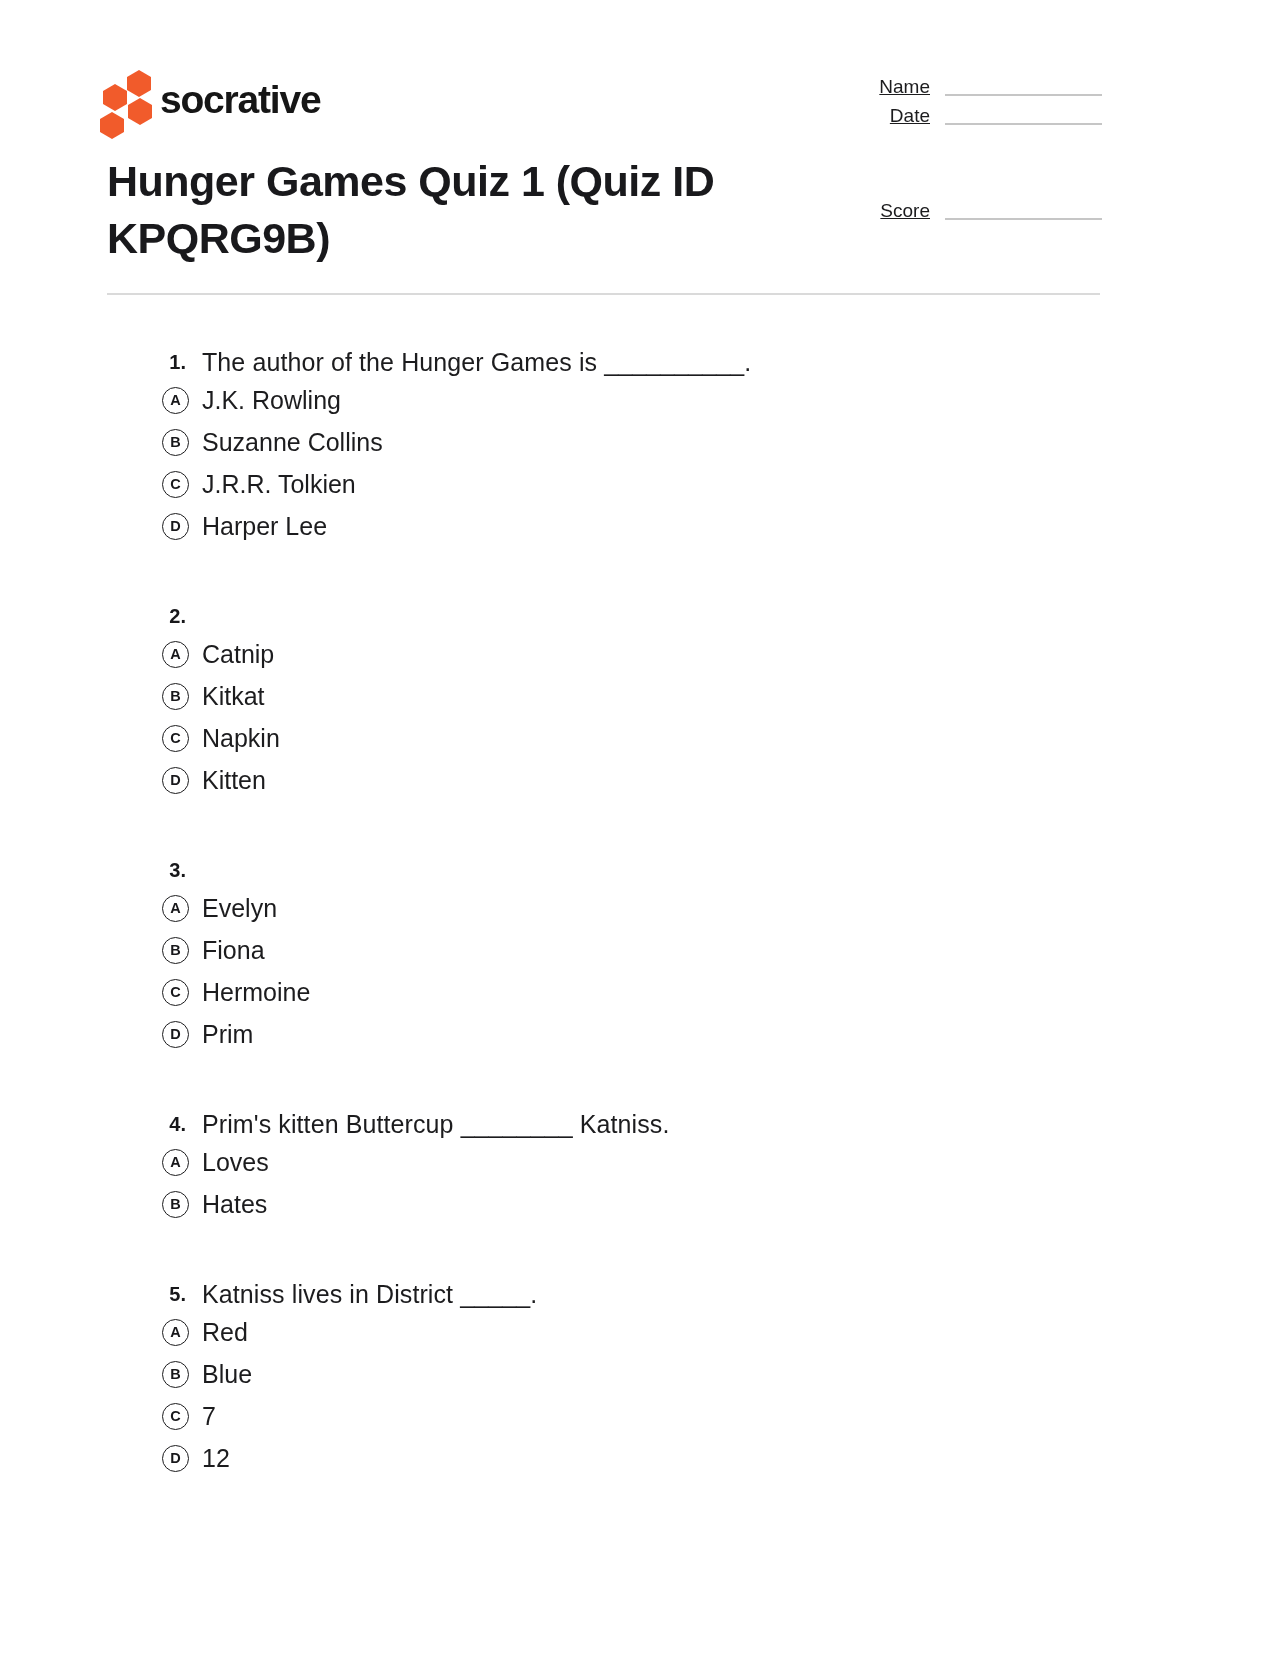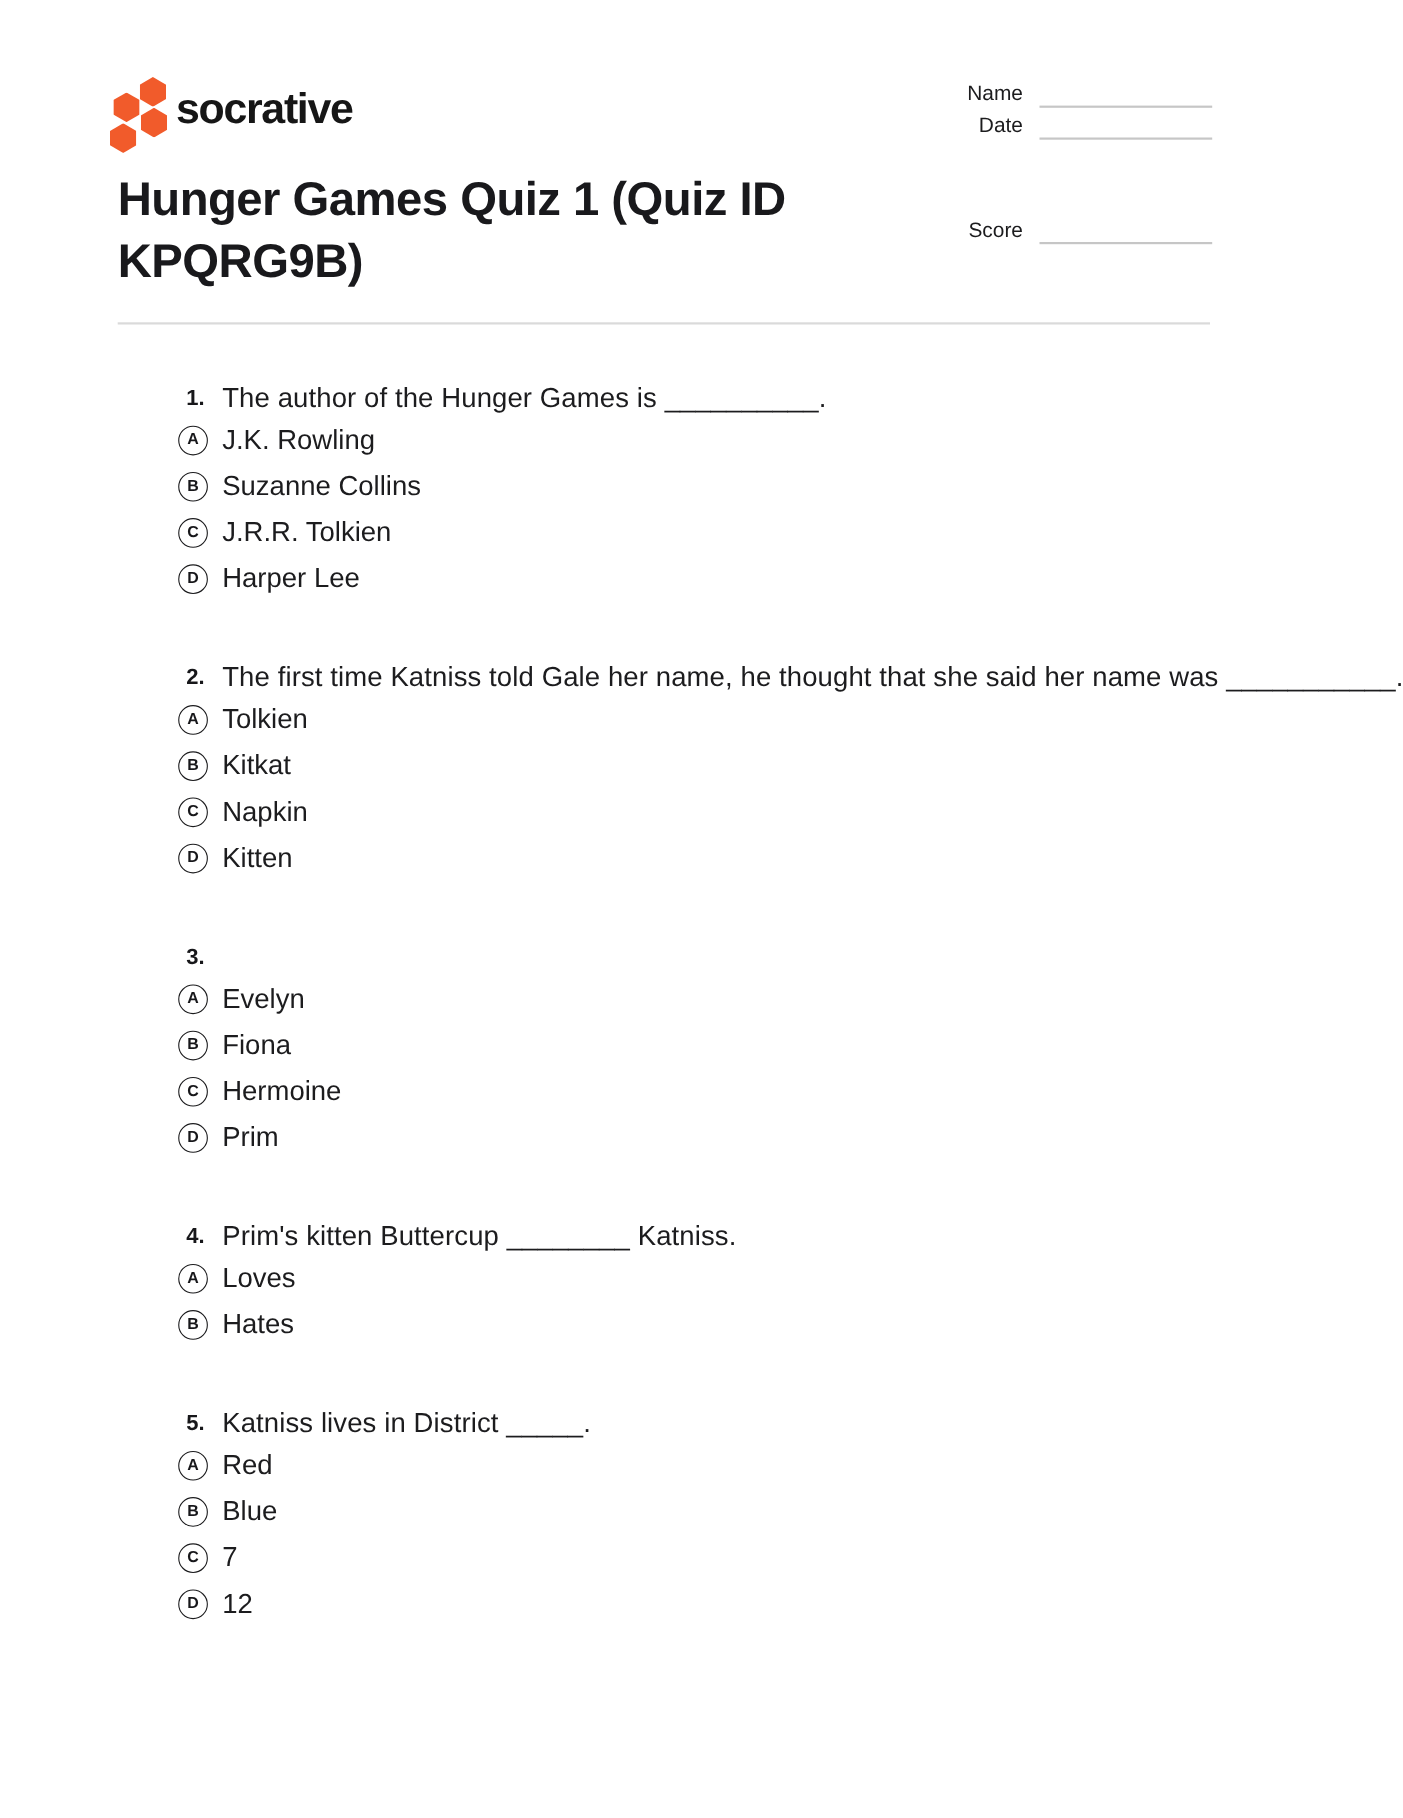--- a/index.html
+++ b/index.html
@@ -21,21 +21,21 @@
   .hex-3 { left:28px; top:29px; }
   .hex-4 { left:0;    top:43px; }
   .wordmark {
     position:absolute; left:60px; top:9px;
     font-size:39px; font-weight:700; letter-spacing:-1.2px; color:#161616;
   }
 
   
   .meta-fields  { position:absolute; top:76px;  right:173px; }
   .score-block  { position:absolute; top:200px; right:173px; }
-  .field-row { display:flex; justify-content:flex-end; align-items:flex-end; height:22px; margin-bottom:7px; }
+  .field-row { display:flex; justify-content:flex-end; align-items:flex-start; height:22px; margin-bottom:7px;text-decoration:underline; }
   .field-label { font-size:19px; color:#1c1c1e; padding-bottom:1px; }
   .field-line { width:157px; height:18px; border-bottom:2px solid #c6c6c6; margin-left:15px; }
 
   
   .title {
     position:absolute; left:107px; top:153px; width:780px;
     font-size:43px; line-height:57px; font-weight:700; letter-spacing:-0.5px; color:#19191c;
   }
   .title-line { display:block; }
   .divider { position:absolute; left:107px; top:293px; width:993px; height:2px; background:#dadada; }
@@ -128,28 +128,27 @@
       <span class="opt-letter">D</span>
     </span>
     <span class="opt-text">Harper Lee</span>
   </div>
 </div>
   </section>
 
   <section class="question">
     <div class="q-row">
       <span class="q-num">2.</span>
-      <span class="q-text">The first time Katniss told Gale her name, he thought that she said her name was ___________.</span>
-    </div>
-    <div class="options">
-  <div class="option-row">
-    <span class="opt-circle">
-      <span class="opt-letter">A</span>
-    </span>
-    <span class="opt-text">Tolkien</span>
+    </div>
+    <div class="options">
+  <div class="option-row">
+    <span class="opt-circle">
+      <span class="opt-letter">A</span>
+    </span>
+    <span class="opt-text">Catnip</span>
   </div>
 
   <div class="option-row">
     <span class="opt-circle">
       <span class="opt-letter">B</span>
     </span>
     <span class="opt-text">Kitkat</span>
   </div>
 
   <div class="option-row">

